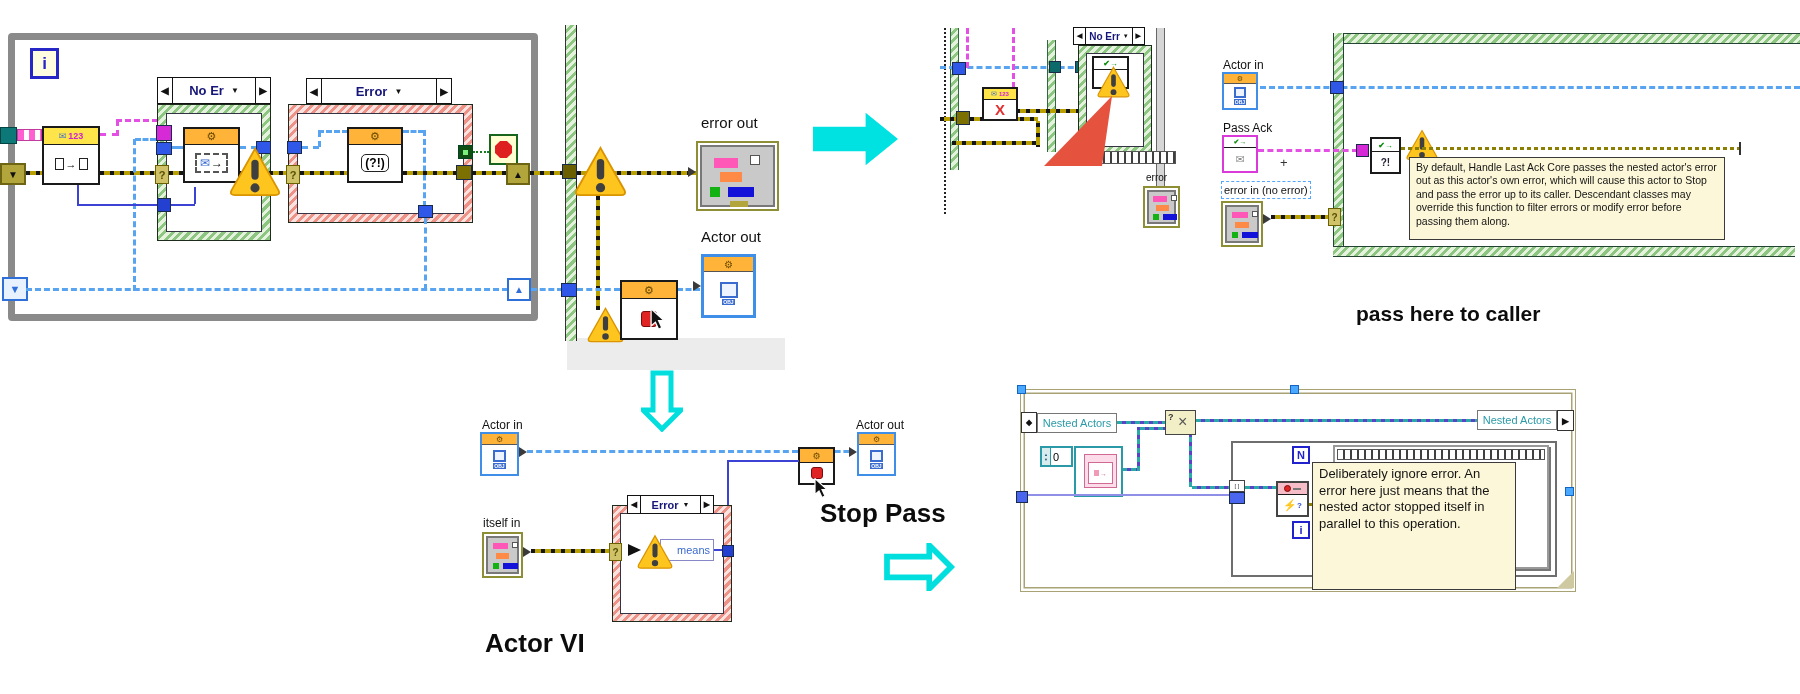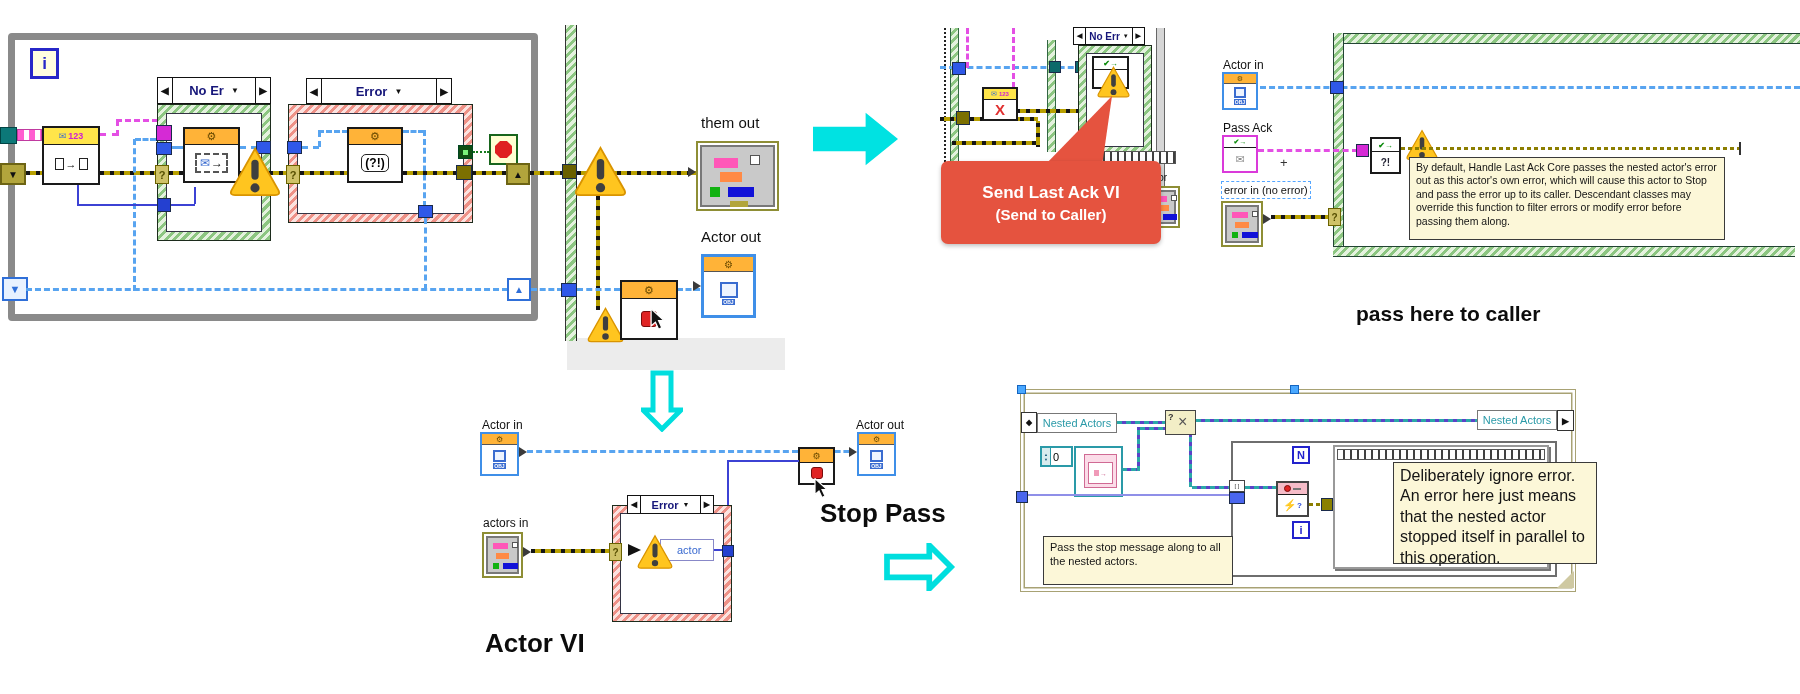--- a/index.html
+++ b/index.html
@@ -241,21 +241,21 @@
         <span>⚙</span>
       </div>
     <div class="vib">
         <span class="reddot" style="width:16px;height:16px"></span>
       </div>
   </div>
   <svg class="abs" viewBox="0 0 13 19" style="left:650px;top:308px;width:14px;height:22px">
       <use href="#cursor"></use>
     </svg>
 
-  <div class="abs lab" style="left:701px;top:114px;font-size:15px"><span>them out</span></div>
+  <div class="abs lab" style="left:701px;top:114px;font-size:15px"><span>error out</span></div>
   <div class="abs connr" style="left:688px;top:167px"></div>
   <div class="abs errind" style="left:696px;top:141px;width:83px;height:70px">
     <div class="errpan">
       <div class="bar" style="left:12px;top:11px;width:24px;height:10px;background:#ff57b8"></div>
       <div class="bar" style="left:48px;top:8px;width:10px;height:10px;background:#fff;border:1px solid #555"></div>
       <div class="bar" style="left:18px;top:25px;width:22px;height:10px;background:#ff8a45"></div>
       <div class="bar" style="left:8px;top:40px;width:10px;height:10px;background:#12b212"></div>
       <div class="bar" style="left:26px;top:40px;width:26px;height:10px;background:#1212d8"></div>
       <div class="bar" style="left:28px;top:54px;width:18px;height:6px;background:#b2a53c"></div>
     </div>
@@ -337,24 +337,20 @@
       <div class="bar" style="left:22px;top:3px;width:6px;height:6px;background:#fff;border:1px solid #555"></div>
       <div class="bar" style="left:7px;top:13px;width:13px;height:6px;background:#ff8a45"></div>
       <div class="bar" style="left:4px;top:22px;width:6px;height:6px;background:#12b212"></div>
       <div class="bar" style="left:14px;top:22px;width:14px;height:6px;background:#1212d8"></div>
     </div>
   </div>
 
   <svg class="abs" viewBox="0 0 90 80" style="left:1030px;top:88px;width:90px;height:80px">
       <polygon points="14,78 72,78 82,8" fill="#e5533f"></polygon>
     </svg>
-  <div class="abs callout" style="left:941px;top:161px;width:220px;height:83px">
-    <div style="font-size:17px;font-weight:600">Send  Last Ack VI</div>
-    <div style="font-size:15px;font-weight:600">(Send to Caller)</div>
-  </div>
 
   <div class="abs hg" style="left:1343px;top:33px;width:457px;height:11px;border-top:1px solid #243;border-bottom:1px solid #243"></div>
   <div class="abs hg" style="left:1333px;top:33px;width:11px;height:224px;border-left:1px solid #243;border-right:1px solid #243"></div>
   <div class="abs hg" style="left:1333px;top:246px;width:462px;height:11px;border-top:1px solid #243;border-bottom:1px solid #243"></div>
 
   <div class="abs lab" style="left:1223px;top:58px;font-size:12px"><span>Actor in</span></div>
   <div class="abs" style="left:1222px;top:72px;width:36px;height:38px;border:2.5px solid #3f8fe8;background:#fff;display:flex;flex-direction:column">
     <div class="vih" style="height:10px;font-size:7px;border-bottom:1px solid #555">
         <span>⚙</span>
       </div>
@@ -463,38 +459,38 @@
     </div>
   <div class="abs sel" style="left:627px;top:495px;width:87px;height:19px;font-size:11px">
     <span class="selb" style="font-size:8px">◀</span>
     <span class="sellab" style="gap:4px">
         <span>Error</span>
         <span class="caret" style="font-size:7px">▼</span>
       </span>
     <span class="selb" style="font-size:8px">▶</span>
   </div>
 
-  <div class="abs lab" style="left:483px;top:516px;font-size:12px"><span>actors in</span></div>
+  <div class="abs lab" style="left:483px;top:516px;font-size:12px"><span>itself in</span></div>
   <div class="abs errind" style="left:482px;top:532px;width:41px;height:46px">
     <div class="errpan">
       <div class="bar" style="left:5px;top:5px;width:15px;height:6px;background:#ff57b8"></div>
       <div class="bar" style="left:24px;top:4px;width:6px;height:6px;background:#fff;border:1px solid #555"></div>
       <div class="bar" style="left:8px;top:15px;width:13px;height:6px;background:#ff8a45"></div>
       <div class="bar" style="left:5px;top:25px;width:6px;height:6px;background:#12b212"></div>
       <div class="bar" style="left:15px;top:25px;width:15px;height:6px;background:#1212d8"></div>
     </div>
   </div>
   <div class="abs connr" style="left:523px;top:547px"></div>
   <div class="abs heh" style="left:531px;top:549px;width:78px"></div>
   <div class="abs qtun" style="left:609px;top:543px;width:13px;height:18px;font-size:10px">
       <span>?</span>
     </div>
   <div class="abs" style="left:628px;top:544px;width:0;height:0;border-top:6px solid transparent;border-bottom:6px solid transparent;border-left:13px solid #111"></div>
   <div class="abs" style="left:660px;top:539px;width:54px;height:22px;background:#fff;border:1px solid #8888c8;display:flex;align-items:center;padding-left:16px;color:#3a6ad0;font-size:11px">
-      <span>actor</span>
+      <span>means</span>
     </div>
   <svg class="abs" viewBox="0 0 60 55" style="left:636px;top:534px;width:38px;height:36px">
       <use href="#warn"></use>
     </svg>
   <div class="abs inth" style="left:714px;top:549px;width:8px"></div>
   <div class="abs tun" style="left:722px;top:545px;width:12px;height:12px;background:#2440d0"></div>
 
   <div class="abs cap" style="left:485px;top:628px;font-size:26px"><span>Actor VI</span></div>
   <div class="abs cap" style="left:820px;top:498px;font-size:26px"><span>Stop Pass</span></div>
   <svg class="abs" viewBox="0 0 62 42" style="left:880px;top:543px;width:78px;height:48px">
@@ -573,19 +569,18 @@
     <div class="vib" style="gap:0">
         <span style="color:#e89000;font-size:11px">⚡</span>
         <span style="color:#2244dd;font-size:8px;font-weight:700">?</span>
       </div>
   </div>
   <div class="abs doth" style="left:1309px;top:503px;width:12px"></div>
   <div class="abs tun" style="left:1321px;top:498px;width:12px;height:13px;background:#8a8000"></div>
 
   <div class="abs" style="left:1333px;top:445px;width:216px;height:124px;border:2px solid #999;box-shadow:2px 2px 0 #777;background:#fff"></div>
   <div class="abs film" style="left:1337px;top:449px;width:208px;height:11px"></div>
-  <div class="abs note" style="left:1393px;top:462px;width:204px;height:102px;font-size:16px"><span>Deliberately ignore error. An error here just means that the nested actor stopped itself in parallel to this operation.</span></div>
-
-  <div class="abs note" style="left:1043px;top:536px;width:190px;height:49px;font-size:11px"><span>Pass the stop message along to all the nested actors.</span></div>
+  <div class="abs note" style="left:1312px;top:462px;width:204px;height:128px;font-size:13px"><span>Deliberately ignore error. An error here just means that the nested actor stopped itself in parallel to this operation.</span></div>
+
 
   <div class="abs" style="left:1557px;top:571px;width:17px;height:17px;background:#cfc9a2;clip-path:polygon(100% 0,100% 100%,0 100%)"></div>
 
 </div>
 
 </body></html>

